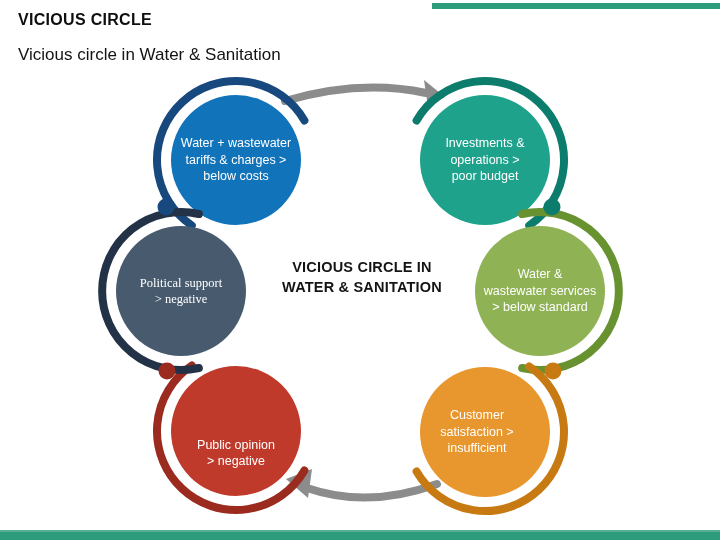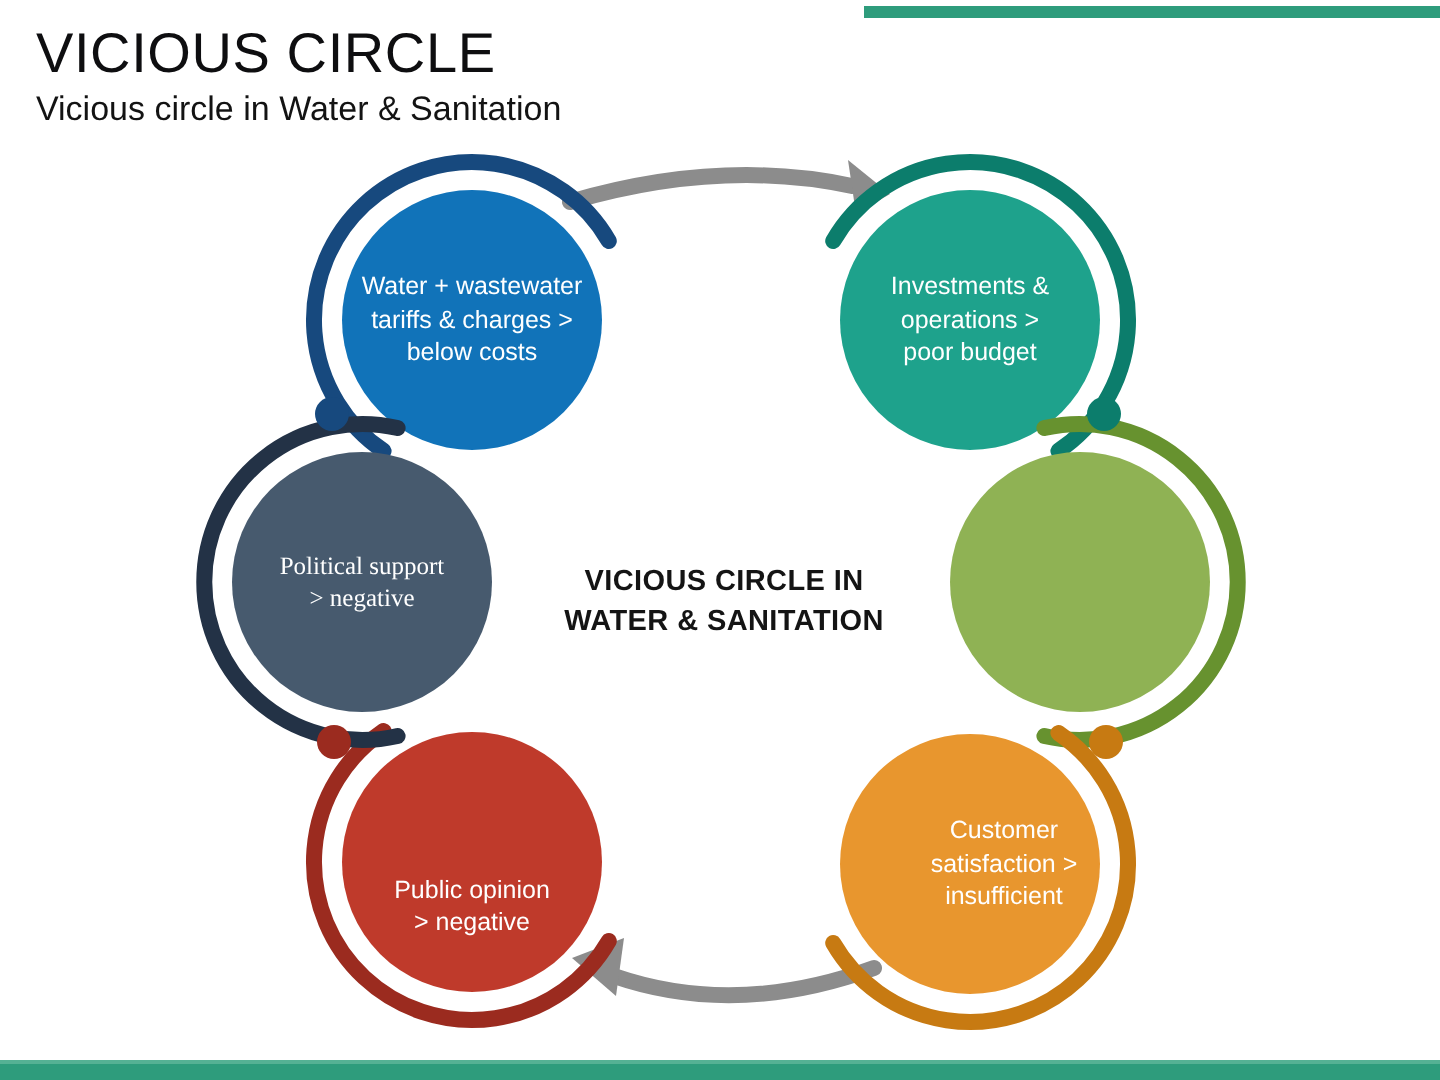--- a/index.html
+++ b/index.html
@@ -2,21 +2,21 @@
 <html><head>
 <meta charset="utf-8">
 <style>
   html,body{margin:0;padding:0;background:#ffffff;}
   .slide{
     position:relative;width:720px;height:540px;background:#ffffff;overflow:hidden;
     font-family:"Liberation Sans",sans-serif;
   }
   .title{
     position:absolute;left:18px;top:11px;margin:0;
-    font-size:28px;font-weight:normal;color:#0e0e10;letter-spacing:.3px;
+    font-size:16px;font-weight:bold;color:#0e0e10;letter-spacing:.3px;
   }
   .subtitle{
     position:absolute;left:18px;top:45px;margin:0;
     font-size:17px;font-weight:400;color:#131313;
   }
   .top-bar{
     position:absolute;top:3px;right:0;width:288px;height:6px;
   }
   .bottom-bar{
     position:absolute;left:0;bottom:0;width:720px;height:8px;
@@ -26,21 +26,21 @@
   .diagram svg{position:absolute;left:0;top:0;}
   .node-label{
     position:absolute;display:flex;align-items:center;justify-content:center;
     text-align:center;color:#ffffff;font-size:12.5px;line-height:1.32;
     white-space:pre-line;pointer-events:none;
   }
   .center-label{
     position:absolute;left:252px;top:252px;width:220px;height:50px;
     display:flex;align-items:center;justify-content:center;text-align:center;
     font-weight:bold;font-size:14.5px;line-height:1.4;color:#141414;
-    white-space:pre-line;letter-spacing:.2px;margin-top:24px;
+    white-space:pre-line;letter-spacing:.2px;
   }
 </style>
 </head>
 <body>
 
 <div class="slide">
 
   <div class="top-bar" style="background: rgb(46, 156, 124);"></div>
 
   <h1 class="title">VICIOUS CIRCLE</h1>
@@ -77,21 +77,24 @@
       </svg>
     <div class="center-label">VICIOUS CIRCLE IN
 WATER &amp; SANITATION</div>
 
   <div class="node-label" style="left: 415px; top: 95px; width: 140px; height: 130px;">Investments &amp;
 operations &gt;
 poor budget</div>
       <div class="node-label" style="left: 166px; top: 95px; width: 140px; height: 130px;">Water + wastewater
 tariffs &amp; charges &gt;
 below costs</div>
-      <div class="node-label" style="left: 432px; top: 367px; width: 140px; height: 130px;">Customer
+      <div class="node-label" style="left: 470px; top: 226px; width: 140px; height: 130px;">Water &amp;
+wastewater services
+&gt; below standard</div>
+      <div class="node-label" style="left: 407px; top: 367px; width: 140px; height: 130px;">Customer
 satisfaction &gt;
 insufficient</div>
       <div class="node-label" style="left: 166px; top: 388px; width: 140px; height: 130px;">Public opinion
 &gt; negative</div>
       <div class="node-label" style="left: 111px; top: 226px; width: 140px; height: 130px; font-family: Liberation Serif, serif;">Political support
 &gt; negative</div>
     </div>
 
   <div class="bottom-bar" style="background: rgb(46, 156, 124); border-top-color: rgb(85, 177, 148);"></div>
 </div>

